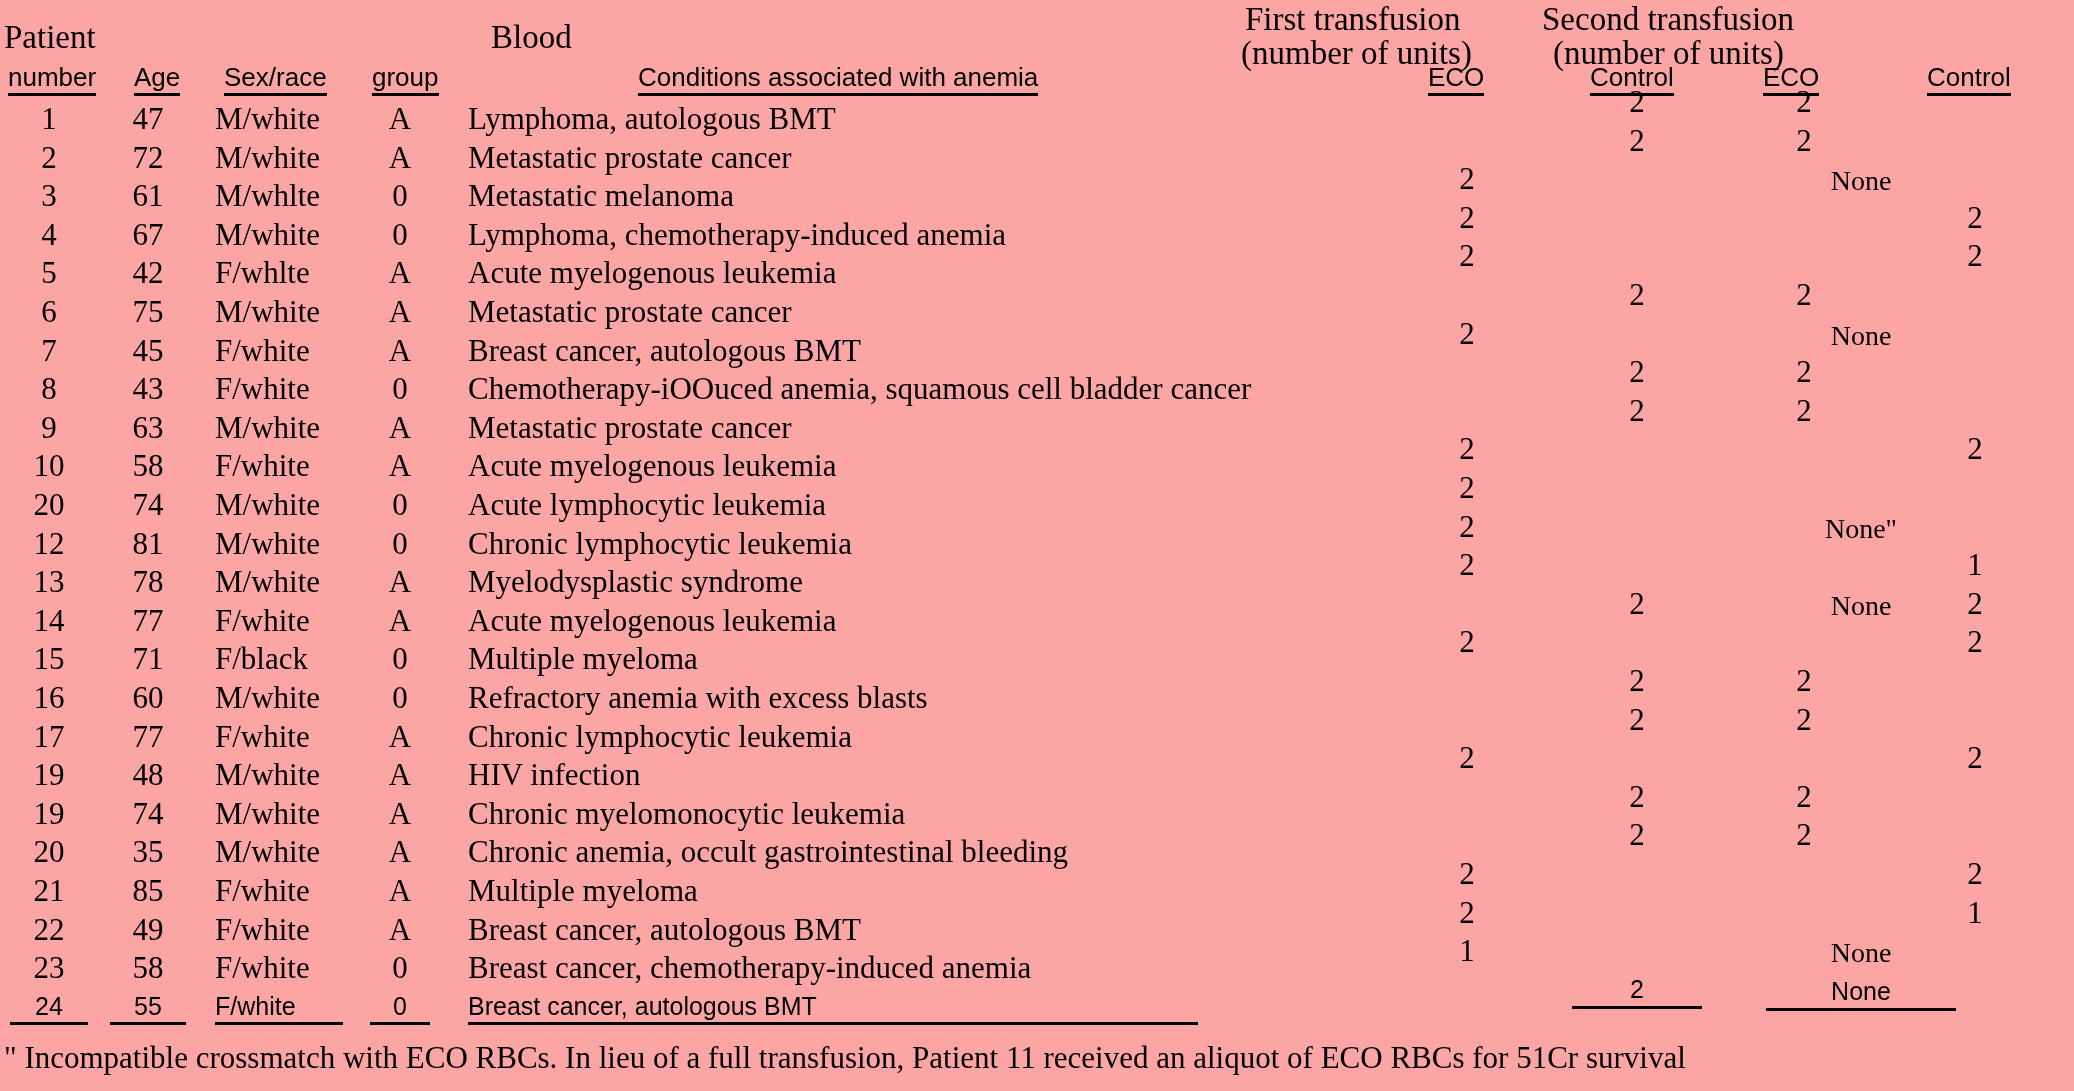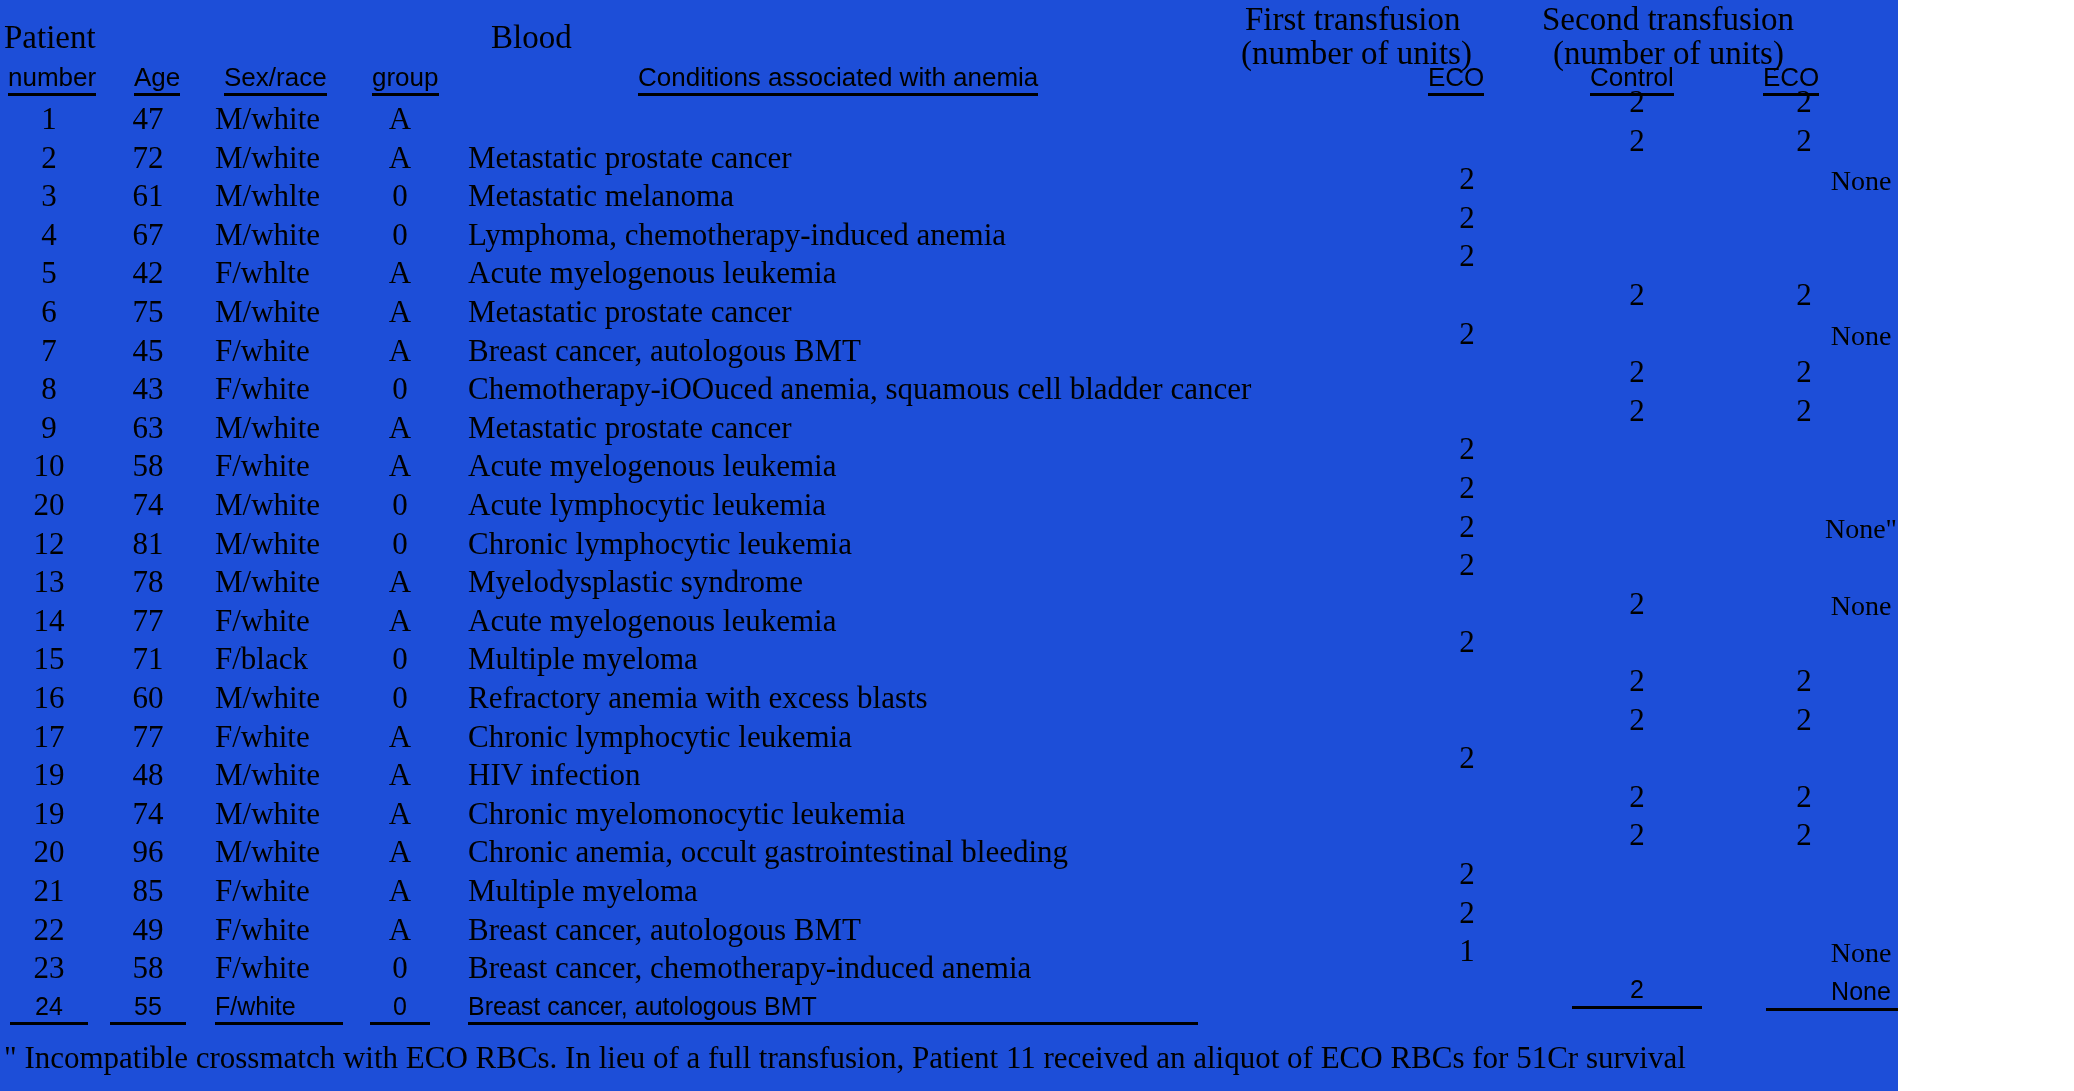--- a/index.html
+++ b/index.html
@@ -3,23 +3,23 @@
 <meta charset="utf-8">
 <title>Patient Characteristics Table</title>
 <style>
   html, body {
     margin: 0;
     padding: 0;
     background: #ffffff;
   }
   #page {
     position: relative;
-    width: 1898px;
+    width: 2074px;
     height: 1091px;
-    background: #1d4ed8;
+    background: #fca5a5;
     color: #000000;
     overflow: hidden;
     font-family: "Liberation Serif", "DejaVu Serif", serif;
   }
 
   
   .hdr-serif {
     position: absolute;
     font-family: "Liberation Serif", "DejaVu Serif", serif;
     font-size: 33px;
@@ -126,20 +126,21 @@
   <div class="hdr-sans" style="left:1590px; top:62px;">Control</div>
   <div class="hdr-sans" style="left:1763px; top:62px;">ECO</div>
   <div class="hdr-sans" style="left:1927px; top:62px;">Control</div>
 
   <div id="rows-container">
       <div class="row" style="top: 104px;">
         <div class="c-num">1</div>
         <div class="c-age">47</div>
         <div class="c-sex">M/white</div>
         <div class="c-grp">A</div>
+        <div class="c-cond">Lymphoma, autologous BMT</div>
       </div>
       <div class="row" style="top: 142.6px;">
         <div class="c-num">2</div>
         <div class="c-age">72</div>
         <div class="c-sex">M/white</div>
         <div class="c-grp">A</div>
         <div class="c-cond">Metastatic prostate cancer</div>
       </div>
       <div class="row" style="top: 181.2px;">
         <div class="c-num">3</div>
@@ -255,21 +256,21 @@
       </div>
       <div class="row" style="top: 798.8px;">
         <div class="c-num">19</div>
         <div class="c-age">74</div>
         <div class="c-sex">M/white</div>
         <div class="c-grp">A</div>
         <div class="c-cond">Chronic myelomonocytic leukemia</div>
       </div>
       <div class="row" style="top: 837.4px;">
         <div class="c-num">20</div>
-        <div class="c-age">96</div>
+        <div class="c-age">35</div>
         <div class="c-sex">M/white</div>
         <div class="c-grp">A</div>
         <div class="c-cond">Chronic anemia, occult gastrointestinal bleeding</div>
       </div>
       <div class="row" style="top: 876px;">
         <div class="c-num">21</div>
         <div class="c-age">85</div>
         <div class="c-sex">F/white</div>
         <div class="c-grp">A</div>
         <div class="c-cond">Multiple myeloma</div>

